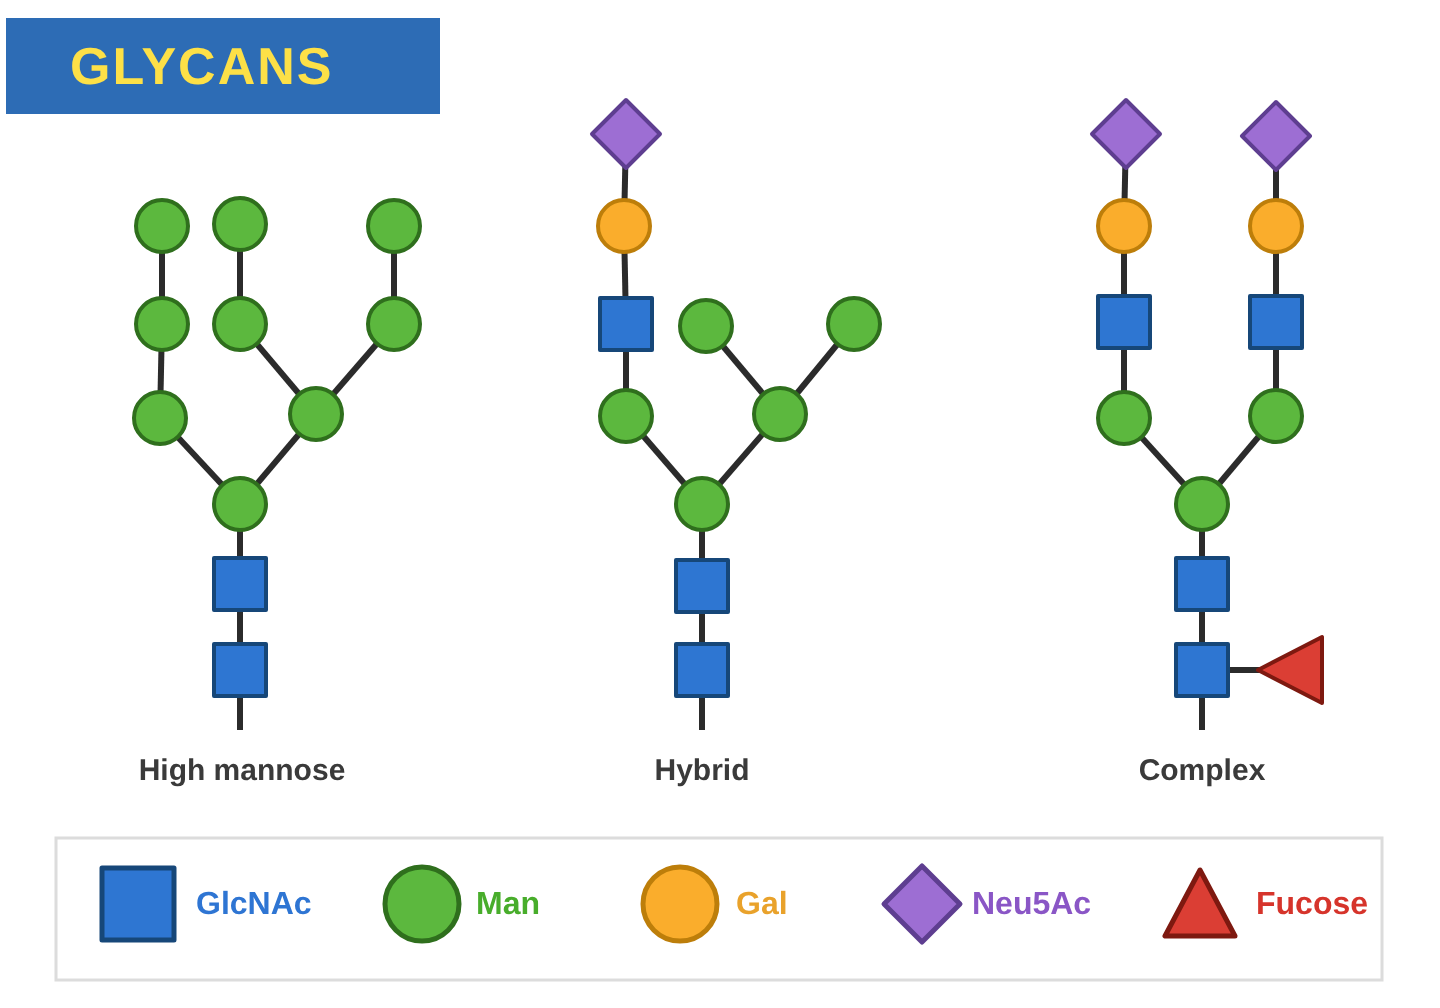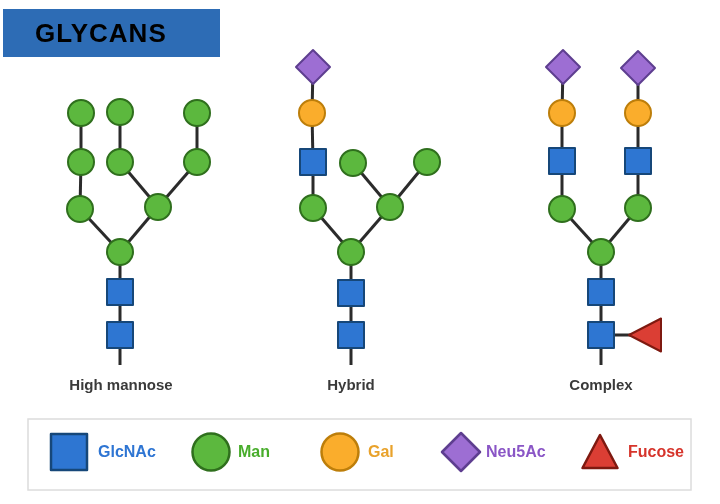--- a/index.html
+++ b/index.html
@@ -46,21 +46,21 @@
     font-family: "Liberation Sans", sans-serif;
     font-size: 16px;
     font-weight: bold;
   }
 </style>
 </head>
 <body>
 
 <div class="page">
   <div class="banner" style="background: rgb(45, 108, 181);">
-    <span style="color: #000000;">GLYCANS</span>
+    <span style="color: #fde047;">GLYCANS</span>
   </div>
   <svg class="diagram" id="diagram" width="720" height="504" viewBox="0 0 720 504">
       <line x1="81" y1="113" x2="81" y2="162" stroke="#2B2B2B" stroke-width="3"></line>
       <line x1="81" y1="162" x2="80" y2="209" stroke="#2B2B2B" stroke-width="3"></line>
       <line x1="80" y1="209" x2="120" y2="252" stroke="#2B2B2B" stroke-width="3"></line>
       <line x1="120" y1="112" x2="120" y2="162" stroke="#2B2B2B" stroke-width="3"></line>
       <line x1="120" y1="162" x2="158" y2="207" stroke="#2B2B2B" stroke-width="3"></line>
       <line x1="197" y1="113" x2="197" y2="162" stroke="#2B2B2B" stroke-width="3"></line>
       <line x1="197" y1="162" x2="158" y2="207" stroke="#2B2B2B" stroke-width="3"></line>
       <line x1="158" y1="207" x2="120" y2="252" stroke="#2B2B2B" stroke-width="3"></line>

